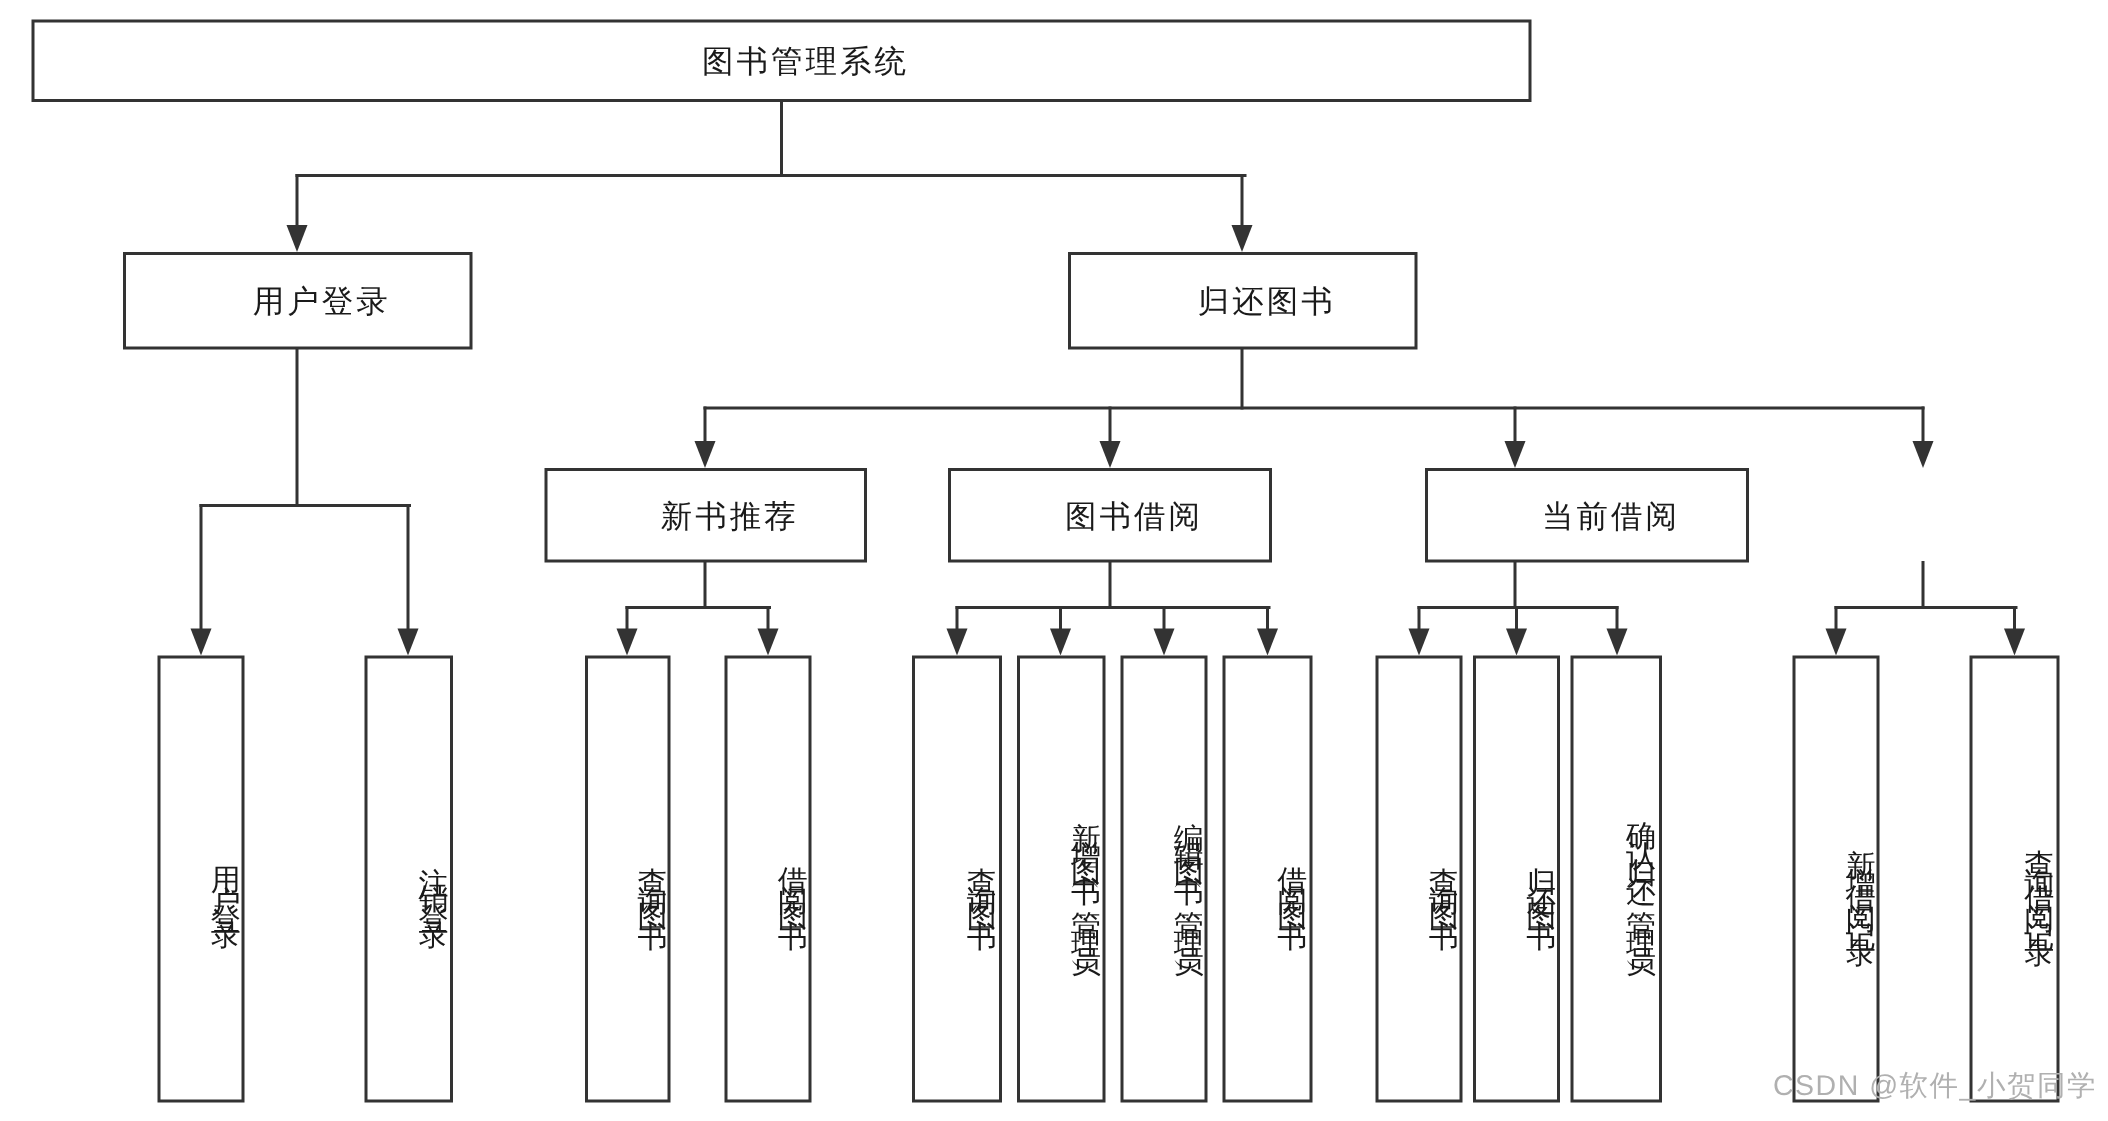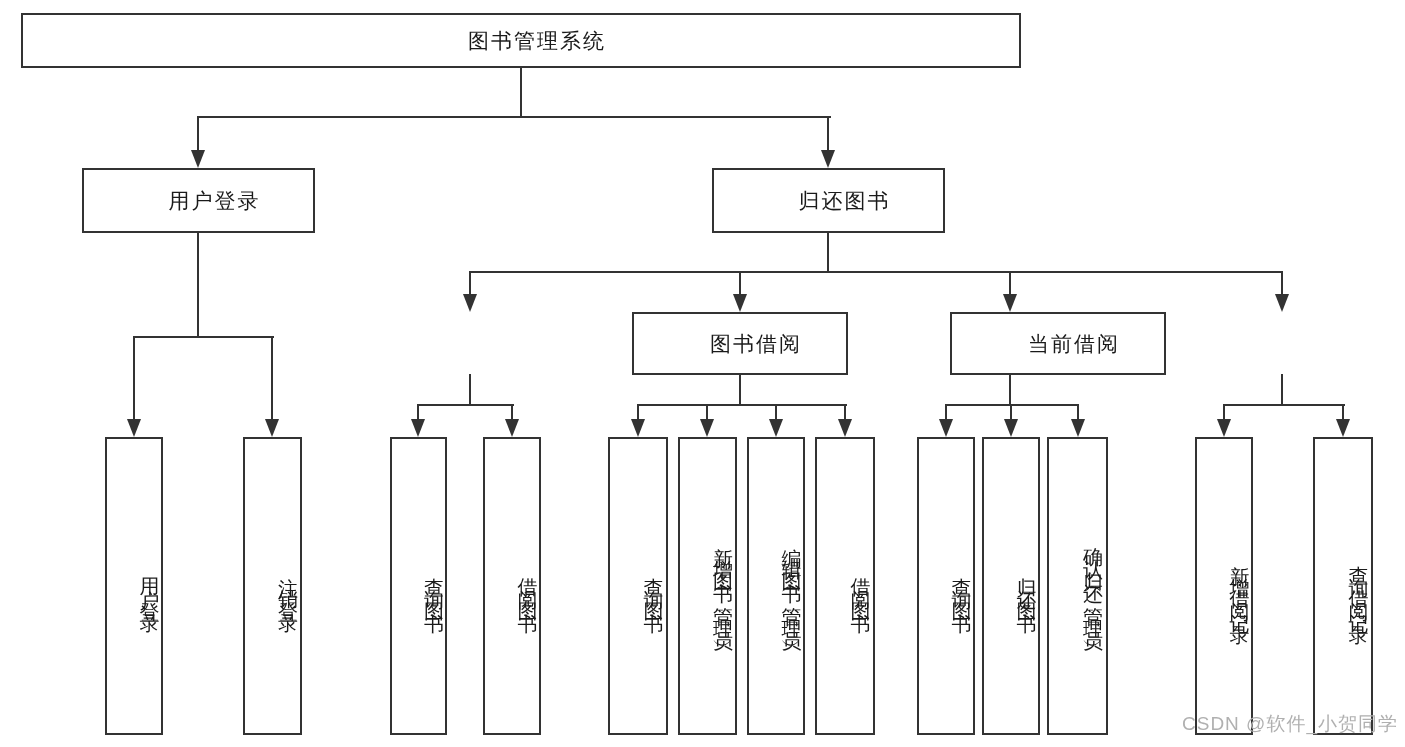--- a/index.html
+++ b/index.html
@@ -92,20 +92,23 @@
   <div class="line" style="left:469px; top:271px; width:814px; height:2px;"></div>
   <div class="line" style="left:469px; top:271px; width:2px; height:25px;"></div>
   <div class="tri" style="left:463px; top:294px;"></div>
   <div class="line" style="left:739px; top:271px; width:2px; height:25px;"></div>
   <div class="tri" style="left:733px; top:294px;"></div>
   <div class="line" style="left:1009px; top:271px; width:2px; height:25px;"></div>
   <div class="tri" style="left:1003px; top:294px;"></div>
   <div class="line" style="left:1281px; top:271px; width:2px; height:25px;"></div>
   <div class="tri" style="left:1275px; top:294px;"></div>
 
+  <div class="box" style="left:363px; top:312px; width:215px; height:63px;">
+    <span class="hlabel">新书推荐</span>
+  </div>
   <div class="box" style="left:632px; top:312px; width:216px; height:63px;">
     <span class="hlabel">图书借阅</span>
   </div>
   <div class="box" style="left:950px; top:312px; width:216px; height:63px;">
     <span class="hlabel">当前借阅</span>
   </div>
 
   <div class="line" style="left:469px; top:374px; width:2px; height:32px;"></div>
   <div class="line" style="left:417px; top:404px; width:97px; height:2px;"></div>
   <div class="line" style="left:417px; top:404px; width:2px; height:17px;"></div>

